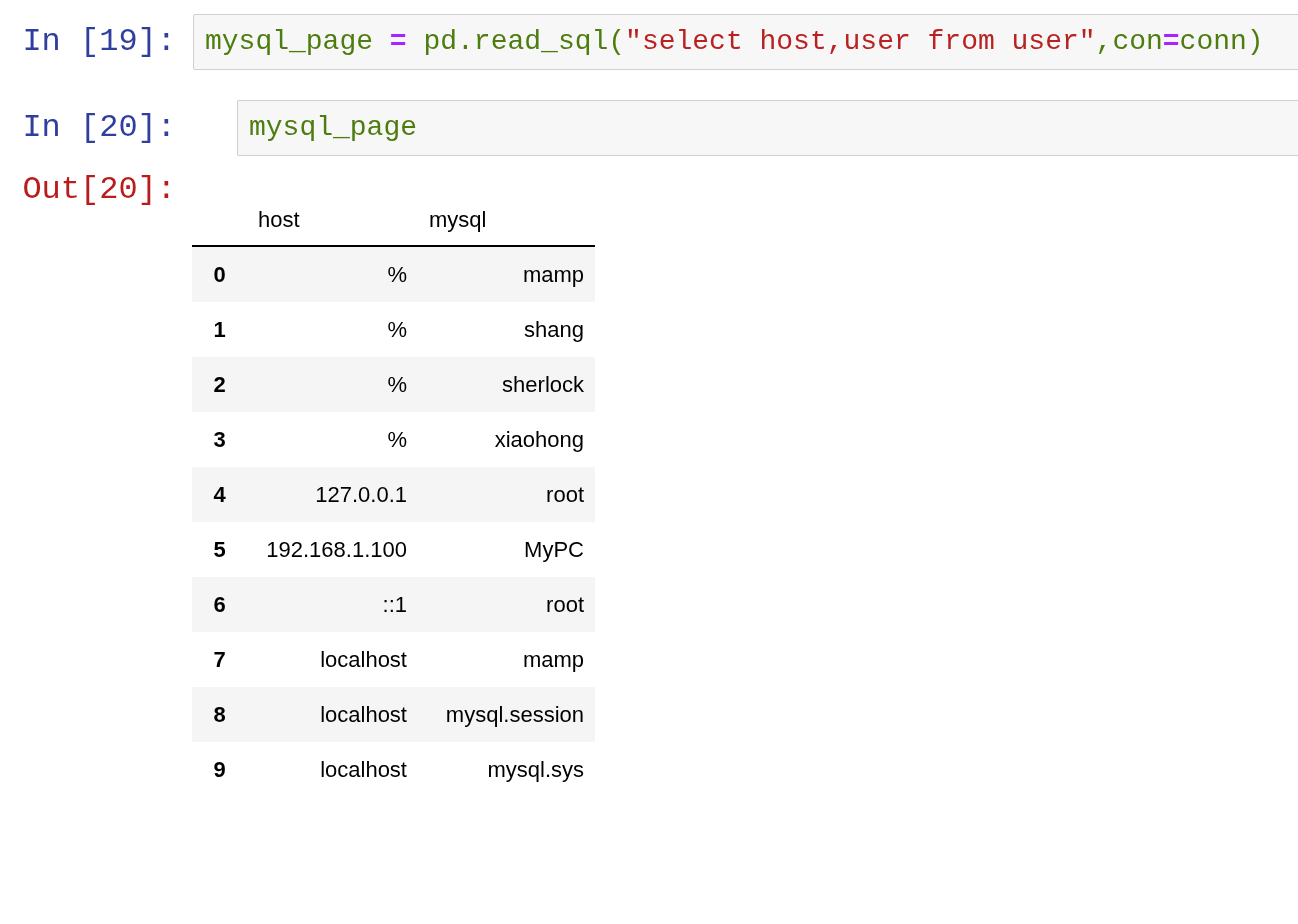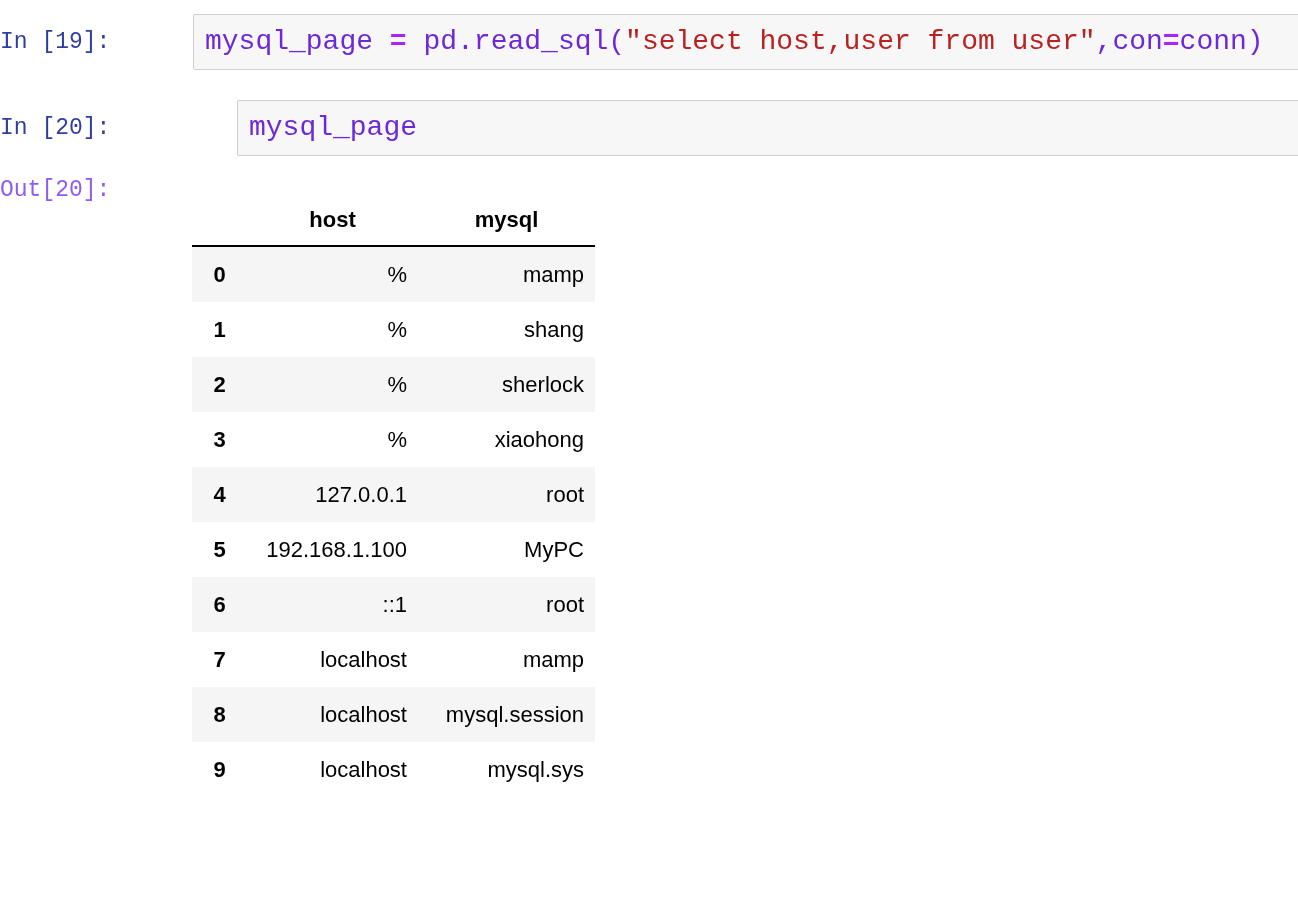--- a/index.html
+++ b/index.html
@@ -13,61 +13,62 @@
   .notebook { width: 1298px; height: 924px; overflow: hidden; }
 
   
   .cell-row { display: flex; align-items: flex-start; }
   .cell-row.code-cell-1 { margin-top: 14px; }
   .cell-row.code-cell-2 { margin-top: 30px; gap: 44px; }
   .cell-row.output-cell { margin-top: 14px; }
 
   .prompt-col {
     flex: 0 0 180px;
+    text-align: right;
     padding-right: 4px;
     font-family: "Liberation Mono", "DejaVu Sans Mono", monospace;
-    font-size: 23px;
+    font-size: 32px;
     line-height: 30px;
     white-space: nowrap;
     user-select: none;
   }
   .prompt-in  { color: #303F9F; padding-top: 13px; }
-  .prompt-out { color: #8b5cf6; padding-top: 5px; }
+  .prompt-out { color: #b91c1c; padding-top: 5px; }
 
   .input-col { flex: 1 1 auto; margin-left: 13px; min-width: 0; }
 
   .code-box {
     width: 1150px;              
     background: #F7F7F7;
     border: 1px solid #CFCFCF;
     border-radius: 2px;
     padding: 12px 11px;
     font-family: "Liberation Mono", "DejaVu Sans Mono", monospace;
     font-size: 28px;
     line-height: 30px;
     white-space: pre;
     cursor: text;
   }
-  .tok-plain    { color: #6d28d9; margin-top: 32px; }
+  .tok-plain    { color: #4d7c0f; margin-top: 32px; }
   .tok-operator { color: #AA22FF; font-weight: bold; }
   .tok-string   { color: #BA2121; }
 
   
   .output-area { flex: 1 1 auto; padding-left: 12px; }
   table.dataframe {
     border-collapse: collapse;
     margin-top: 26px;
     font-size: 22px;
     line-height: 27px;
     color: #000;
   }
   table.dataframe thead th {
     border-bottom: 2px solid #000;
-    font-weight: bold;
-    text-align: center;
+    font-weight: normal;
+    text-align: left;
     padding: 10px 11px 12px 11px;
     vertical-align: bottom;
   }
   table.dataframe thead th.col-index { border-bottom: 2px solid #000; }
   table.dataframe tbody th,
   table.dataframe tbody td {
     height: 55px;
     padding: 14px 11px;
     vertical-align: middle;
   }

